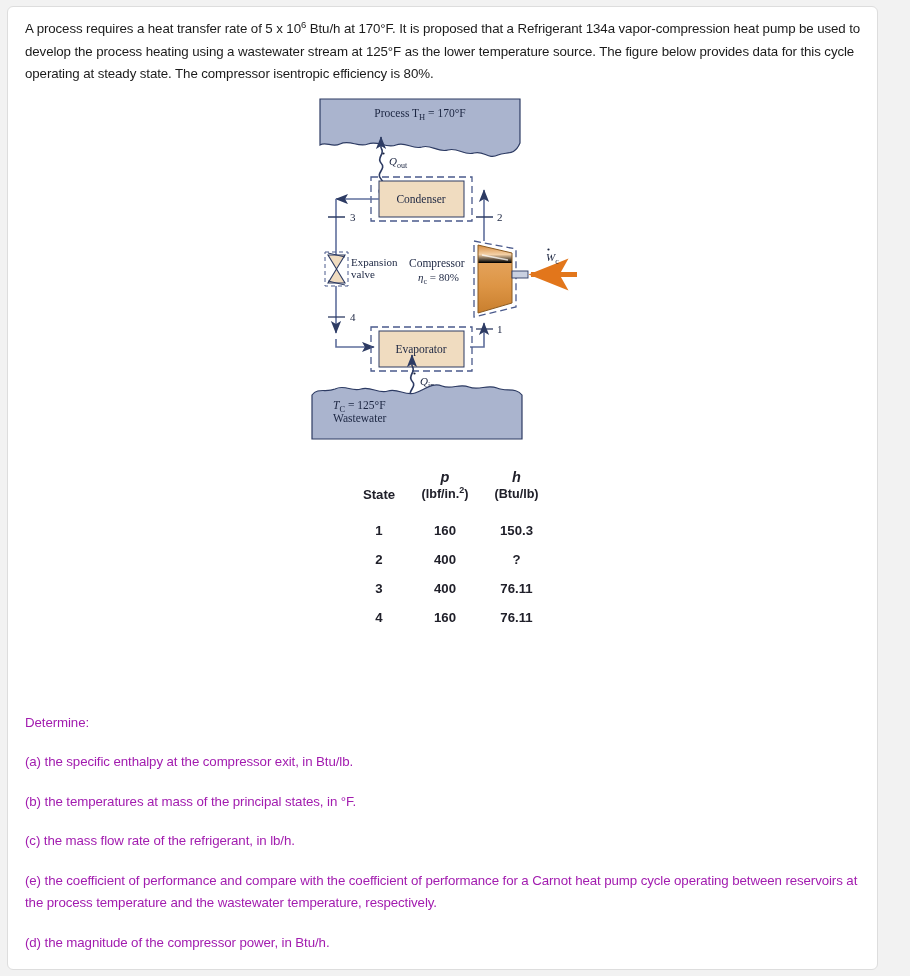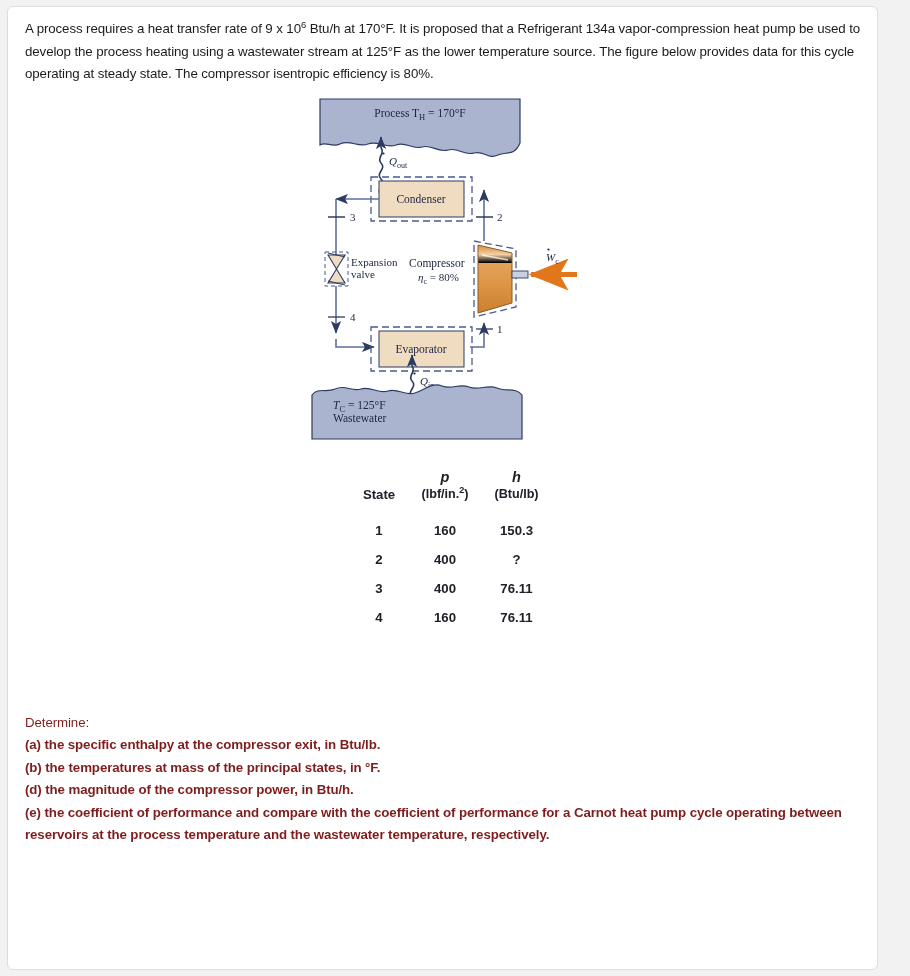--- a/index.html
+++ b/index.html
@@ -96,36 +96,36 @@
   #state-table col.c2 { width: 70px; }
   #state-table col.c3 { width: 73px; }
 
   
   #determine {
     position: absolute;
     left: 17px;
     top: 705px;
     width: 838px;
     font-size: 13.3px;
-    color: #7f1d1d;
+    color: #a21caf;
     letter-spacing: -0.1px;
   }
   #determine .lead { line-height: 22px; }
   #determine .item {
+    margin-top: 17px;
     line-height: 22.5px;
-    font-weight: bold;
   }
 </style>
 </head>
 <body>
 
 <div id="card">
 
   <div class="problem-text">
-    <span>A process requires a heat transfer rate of 9 x 10</span><sup>6</sup><span> Btu/h at 170°F. It is proposed that a Refrigerant 134a vapor-compression heat pump be used to develop the process heating using a wastewater stream at 125°F as the lower temperature source. The figure below provides data for this cycle operating at steady state. The compressor isentropic efficiency is 80%.</span>
+    <span>A process requires a heat transfer rate of 5 x 10</span><sup>6</sup><span> Btu/h at 170°F. It is proposed that a Refrigerant 134a vapor-compression heat pump be used to develop the process heating using a wastewater stream at 125°F as the lower temperature source. The figure below provides data for this cycle operating at steady state. The compressor isentropic efficiency is 80%.</span>
   </div>
 
   <div id="figure">
     <svg width="300" height="348" viewBox="0 0 300 348" xmlns="http://www.w3.org/2000/svg">
       <defs>
         <linearGradient id="compGrad" x1="0" y1="0" x2="0" y2="1">
           <stop offset="0%" stop-color="#d68a3c"></stop>
           <stop offset="14%" stop-color="#f3d0a6"></stop>
           <stop offset="26%" stop-color="#e8a košice"></stop>
           <stop offset="26%" stop-color="#e4a25a"></stop>
@@ -301,17 +301,18 @@
         <td>160</td>
         <td>76.11</td>
       </tr>
     </tbody>
   </table>
 
   <div id="determine">
     <div class="lead">Determine:</div>
     <div class="item">(a) the specific enthalpy at the compressor exit, in Btu/lb.</div>
     <div class="item">(b) the temperatures at mass of the principal states, in °F.</div>
+    <div class="item">(c) the mass flow rate of the refrigerant, in lb/h.</div>
+    <div class="item">(e) the coefficient of performance and compare with the coefficient of performance for a Carnot heat pump cycle operating between reservoirs at the process temperature and the wastewater temperature, respectively.</div>
     <div class="item">(d) the magnitude of the compressor power, in Btu/h.</div>
-    <div class="item">(e) the coefficient of performance and compare with the coefficient of performance for a Carnot heat pump cycle operating between reservoirs at the process temperature and the wastewater temperature, respectively.</div>
   </div>
 
 </div>
 
 </body></html>

